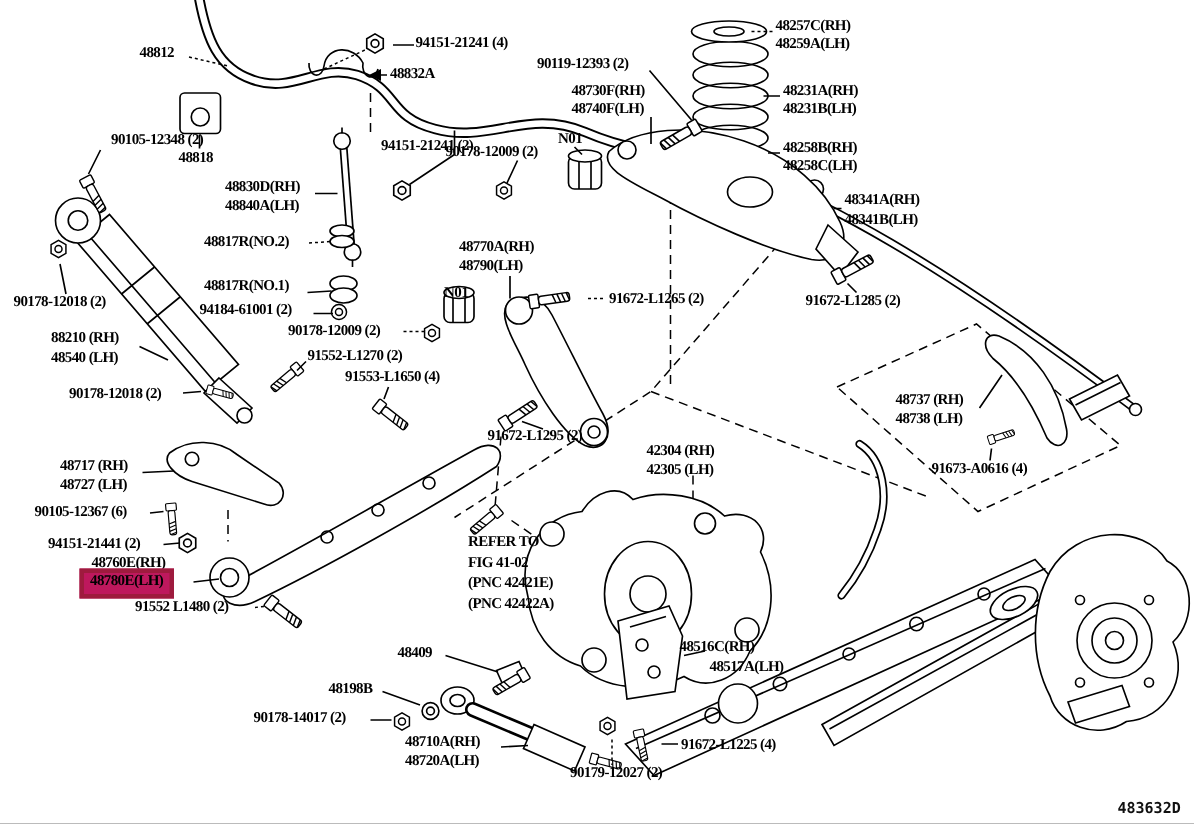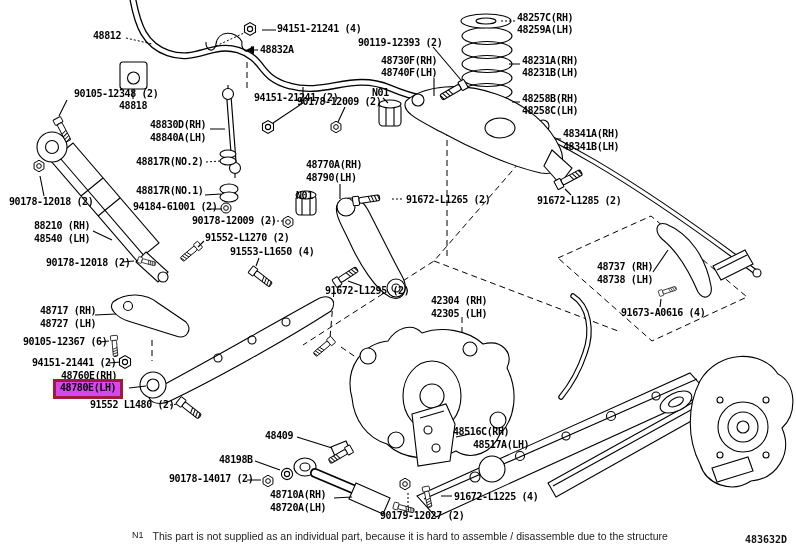--- a/index.html
+++ b/index.html
@@ -2,23 +2,23 @@
 <html style="--hl: #9e1b3e;"><head>
 <meta charset="utf-8">
 <style>
   :root{ --hl:#9e1b3e; }
   html,body{margin:0;padding:0;background:#888;}
   .stage{position:relative;width:796px;height:549px;background:#ffffff;overflow:hidden;
          font-family:"DejaVu Sans Mono","Liberation Mono",monospace;}
   .art{position:absolute;left:0;top:0;z-index:0;}
   .labels{position:absolute;left:0;top:0;width:100%;height:100%;z-index:2;}
   .part-label{position:absolute;font-size:10px;font-weight:bold;letter-spacing:-0.4px;
-              color:#000;white-space:nowrap;line-height:1.05;}
+              color:#000;white-space:nowrap;line-height:1.05;font-family:Liberation Serif, serif;}
   .part-label.multiline{white-space:pre;line-height:1.35;}
-  .part-label.highlight{border:3px solid var(--hl);padding:1px 4px 2px 4px;background:#d946ef;z-index:6;}
+  .part-label.highlight{border:3px solid var(--hl);padding:1px 4px 2px 4px;background:#be185d;z-index:6;}
   .footer{position:absolute;left:132px;top:530px;width:560px;font-family:"Liberation Sans",sans-serif;
           font-size:10.5px;color:#222;z-index:2;}
   .footer .mark{margin-right:9px;font-size:9px;vertical-align:top;}
   .code{position:absolute;left:745px;top:534px;font-size:10px;font-weight:bold;color:#111;z-index:2;}
   
   .ln{stroke:#000;stroke-width:1.1;fill:none;}
   .fw{fill:#fff;stroke:#000;stroke-width:1.1;}
   .dot{stroke:#000;stroke-width:1;fill:none;stroke-dasharray:2,2;}
   .dsh{stroke:#000;stroke-width:1;fill:none;stroke-dasharray:6,4;}
   .tubo{stroke:#000;stroke-width:7;fill:none;stroke-linecap:round;}
@@ -313,28 +313,29 @@
       <div class="part-label" style="left: 621px; top: 308px;">91673-A0616 (4)</div>
       <div class="part-label" style="left: 40px; top: 306px;">48717 (RH)</div>
       <div class="part-label" style="left: 40px; top: 319px;">48727 (LH)</div>
       <div class="part-label" style="left: 431px; top: 296px;">42304 (RH)</div>
       <div class="part-label" style="left: 431px; top: 309px;">42305 (LH)</div>
       <div class="part-label" style="left: 23px; top: 337px;">90105-12367 (6)</div>
       <div class="part-label" style="left: 32px; top: 358px;">94151-21441 (2)</div>
       <div class="part-label" style="left: 61px; top: 371px;">48760E(RH)</div>
       <div class="part-label highlight" style="left: 53px; top: 379px;">48780E(LH)</div>
       <div class="part-label" style="left: 90px; top: 400px;">91552 L1480 (2)</div>
+      <div class="part-label multiline" style="left: 312px; top: 355px;">REFER TO
+FIG 41-02
+(PNC 42421E)
+(PNC 42422A)</div>
       <div class="part-label" style="left: 265px; top: 431px;">48409</div>
       <div class="part-label" style="left: 219px; top: 455px;">48198B</div>
       <div class="part-label" style="left: 453px; top: 427px;">48516C(RH)</div>
       <div class="part-label" style="left: 473px; top: 440px;">48517A(LH)</div>
       <div class="part-label" style="left: 169px; top: 474px;">90178-14017 (2)</div>
       <div class="part-label" style="left: 270px; top: 490px;">48710A(RH)</div>
       <div class="part-label" style="left: 270px; top: 503px;">48720A(LH)</div>
       <div class="part-label" style="left: 454px; top: 492px;">91672-L1225 (4)</div>
       <div class="part-label" style="left: 380px; top: 511px;">90179-12027 (2)</div>
     </div>
 
-  <div class="footer">
-    <span class="mark">N1</span><span>This part is not supplied as an individual part, because it is hard to assemble / disassemble due to the structure</span>
-  </div>
   <div class="code">483632D</div>
 </div>
 
 </body></html>

